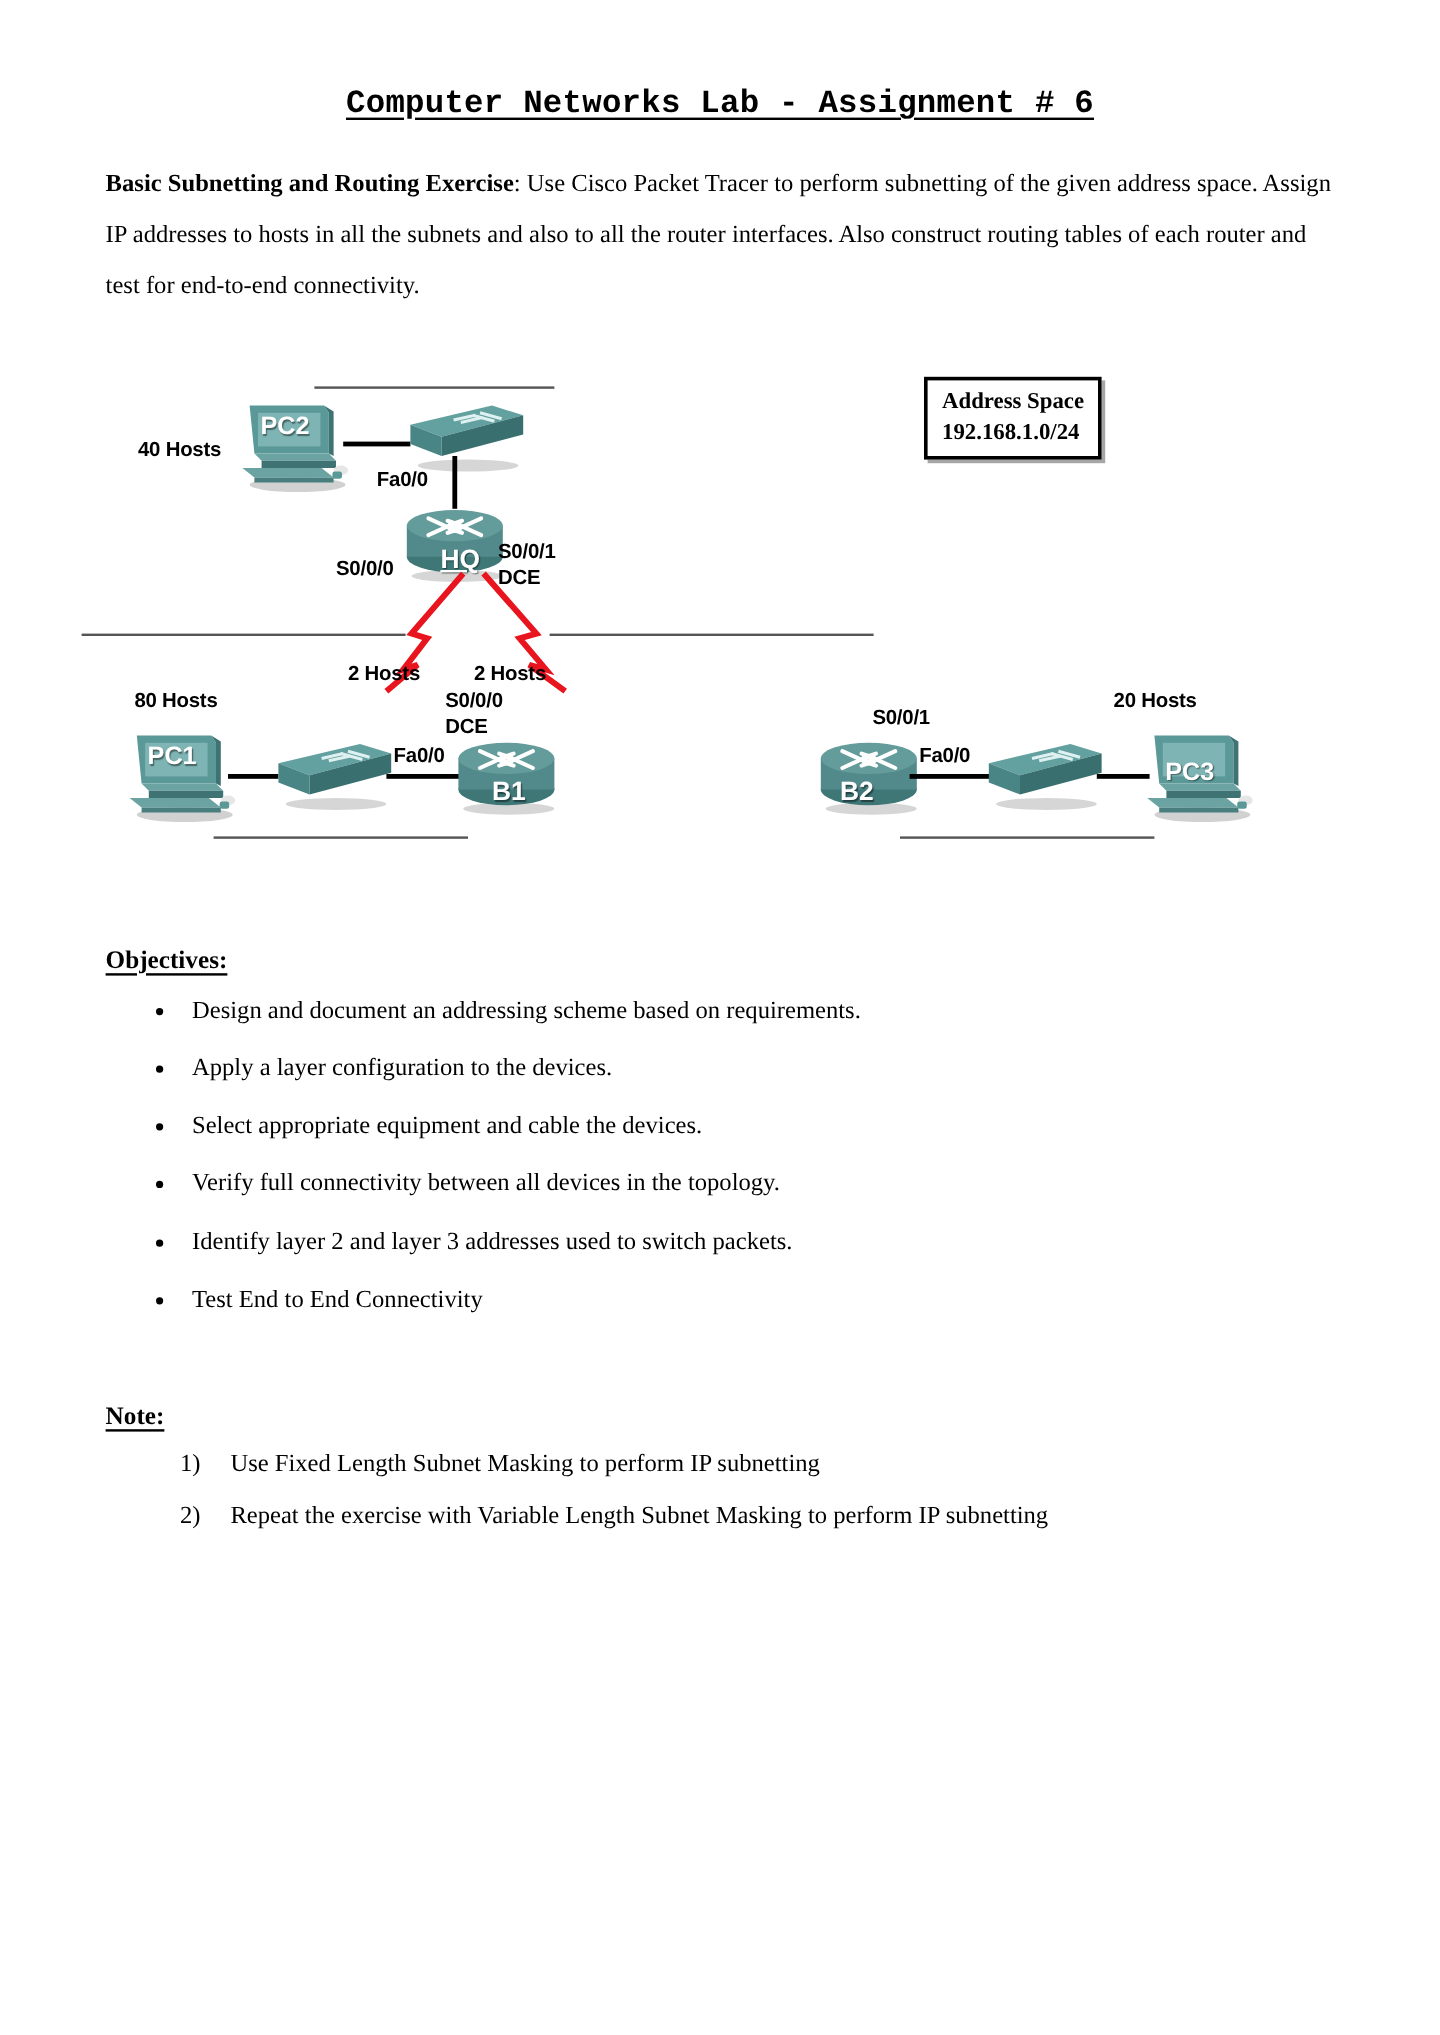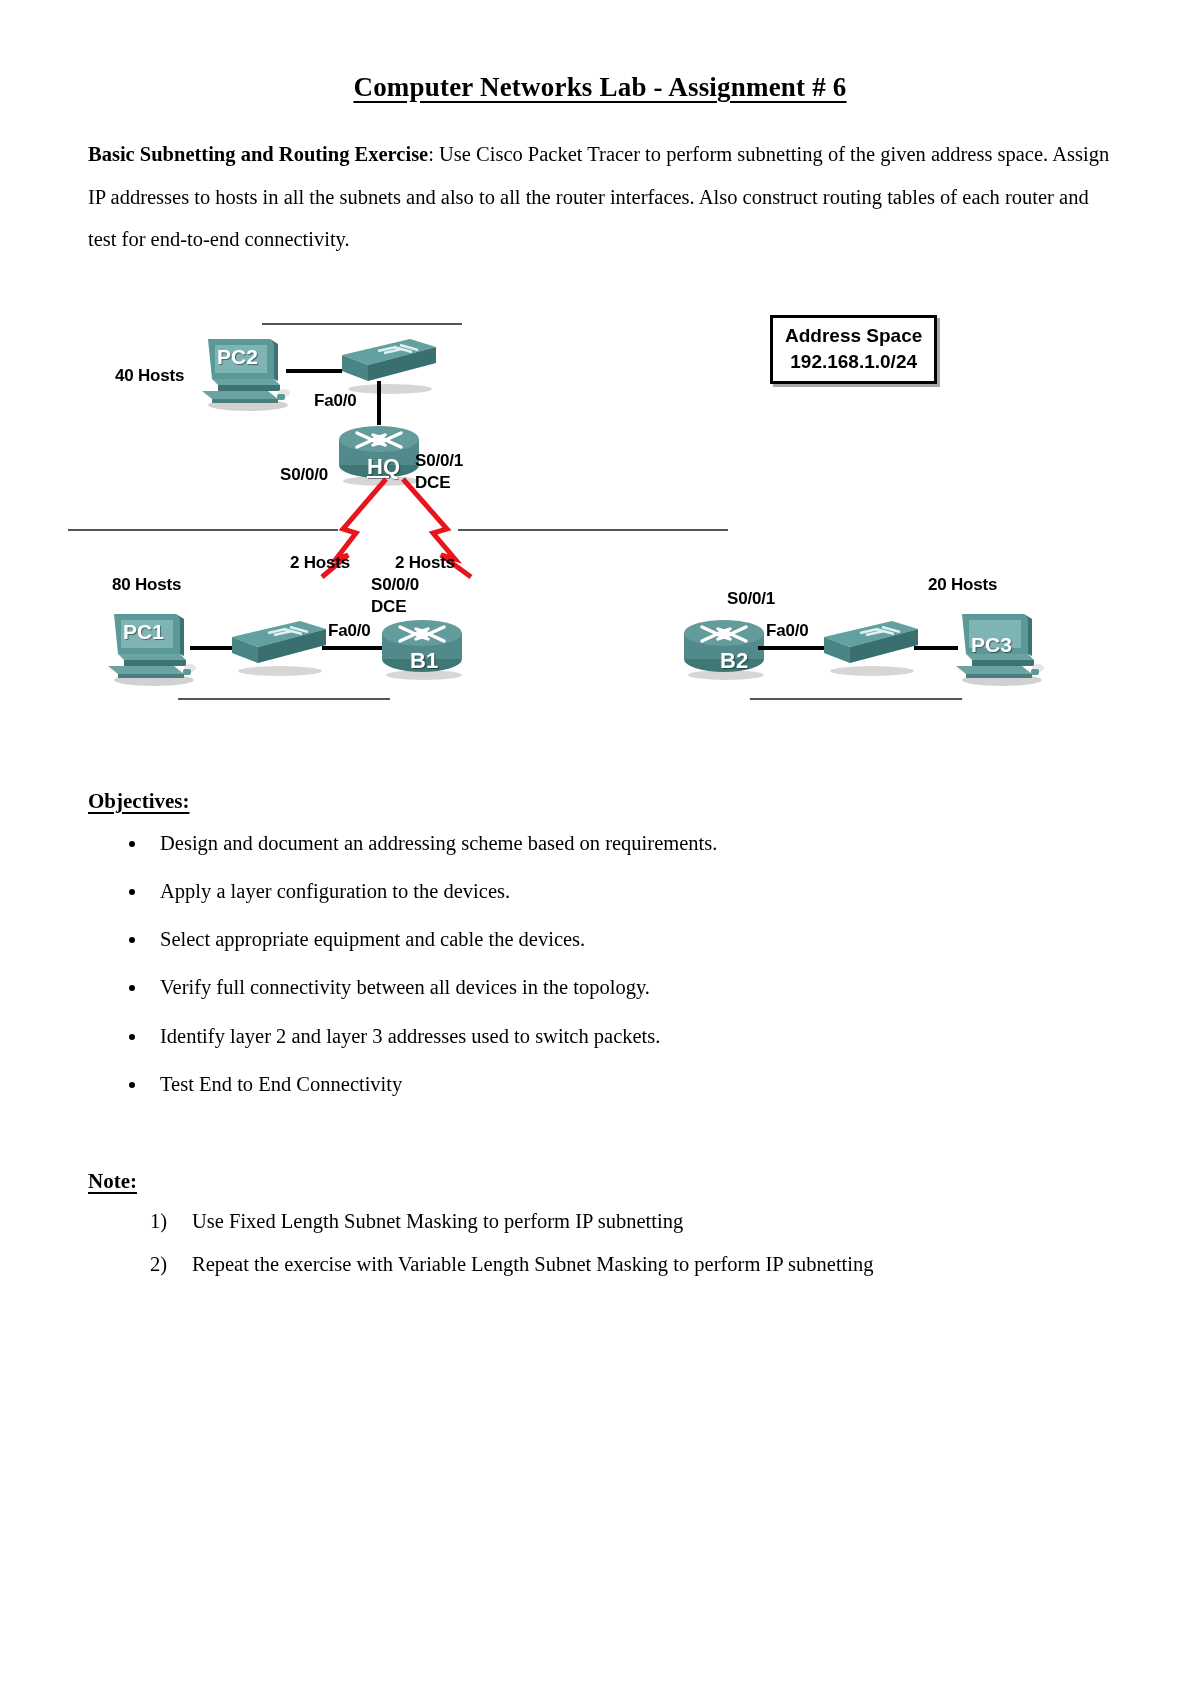--- a/index.html
+++ b/index.html
@@ -14,21 +14,21 @@
   .page {
     position: relative;
     width: 1200px;
     height: 1696px;
     background: #ffffff;
     margin: 0 auto;
     overflow: hidden;
   }
   .page-title {
     text-align: center;
-    font-family: Liberation Serif, serif;
+    font-family: Liberation Mono, monospace;
     font-weight: bold;
     font-size: 27px;
     letter-spacing: 0.2px;
     text-decoration: underline;
     text-underline-offset: 5px;
     margin: 0;
     padding-top: 72px;
   }
   .intro {
     margin: 30px 88px 0 88px;
@@ -67,24 +67,24 @@
   .vline {
     position: absolute;
     width: 0;
     border-left: 4px solid #000;
   }
   .addr-box {
     position: absolute;
     border: 3px solid #000;
     background: #fff;
     padding: 5px 12px 7px 12px;
-    font-family: Liberation Sans, sans-serif;
+    font-family: Liberation Serif, serif;
     font-weight: bold;
     font-size: 19px;
-    text-align: center;
+    text-align: left;
     line-height: 1.35;
     box-shadow: 3px 3px 0 rgba(0,0,0,0.35);
   }
 
   
   .dev { position: absolute; }
   .dev svg { display: block; }
   .dev-name {
     position: absolute;
     font-family: "Liberation Sans", sans-serif;
@@ -289,21 +289,21 @@
           <path d="M22 26 L44 16"></path>
             <path d="M38 14 L44 16 L40 21"></path>
           <path d="M66 26 L44 16"></path>
             <path d="M50 14 L44 16 L48 21"></path>
           <path d="M22 12 L44 22"></path>
             <path d="M38 24 L44 22 L40 17"></path>
           <path d="M66 12 L44 22"></path>
             <path d="M50 24 L44 22 L48 17"></path>
         </g>
       </svg>
-      <div class="dev-name" style="left:40px; top:33px; font-size:22px;">B2</div>
+      <div class="dev-name" style="left:20px; top:33px; font-size:22px;">B2</div>
     </div>
 
     <div class="ethline" style="left:668px; top:343px; width:68px;"></div>
     <div class="dlabel" style="left:676px; top:318px;">Fa0/0</div>
 
     <div class="dev" style="left:730px; top:312px;">
       <svg width="100" height="62" viewBox="0 0 100 62">
         <ellipse cx="52" cy="56" rx="42" ry="5" fill="#000" opacity="0.16"></ellipse>
         <path d="M4 22 L72 6 L98 14 L30 32 Z" fill="#63a0a0"></path>
         <path d="M4 22 L30 32 L30 48 L4 38 Z" fill="#4a8585"></path>

